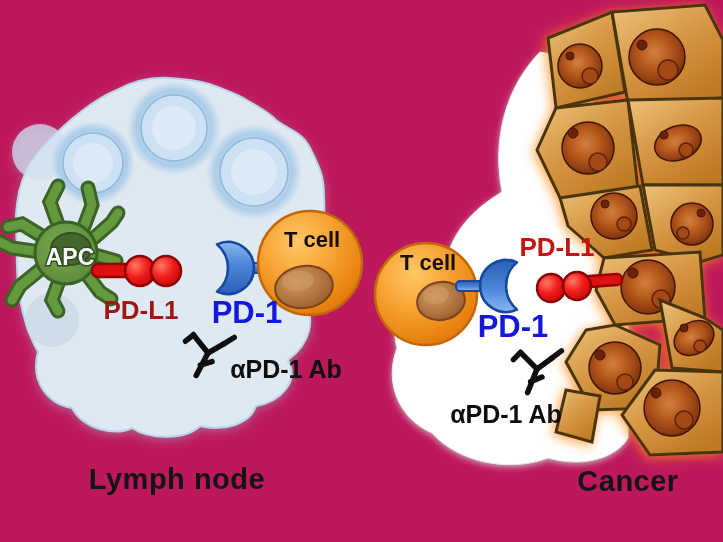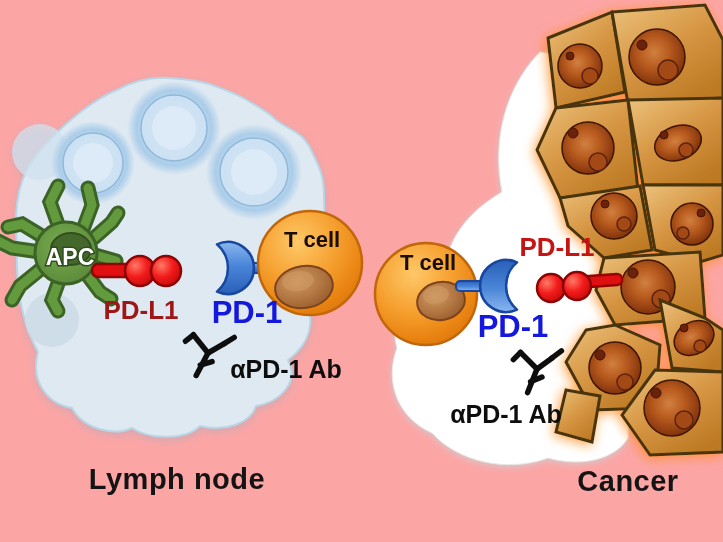--- a/index.html
+++ b/index.html
@@ -1,17 +1,17 @@
 <!DOCTYPE html>
 <html><head>
 <meta charset="utf-8">
 <style>
   html,body{margin:0;padding:0;background:#fff;}
   .stage{
-    position:relative;width:723px;height:542px;background:#fca5a5;overflow:hidden;
+    position:relative;width:723px;height:542px;background:#be185d;overflow:hidden;
     font-family:"Liberation Sans",sans-serif;
   }
   svg text{font-family:"Liberation Sans",sans-serif;font-weight:700;}
   .region-label{letter-spacing:.5px;}
 </style>
 </head>
 <body>
 
 <div class="stage">
 <svg width="723" height="542" viewBox="0 0 723 542">

